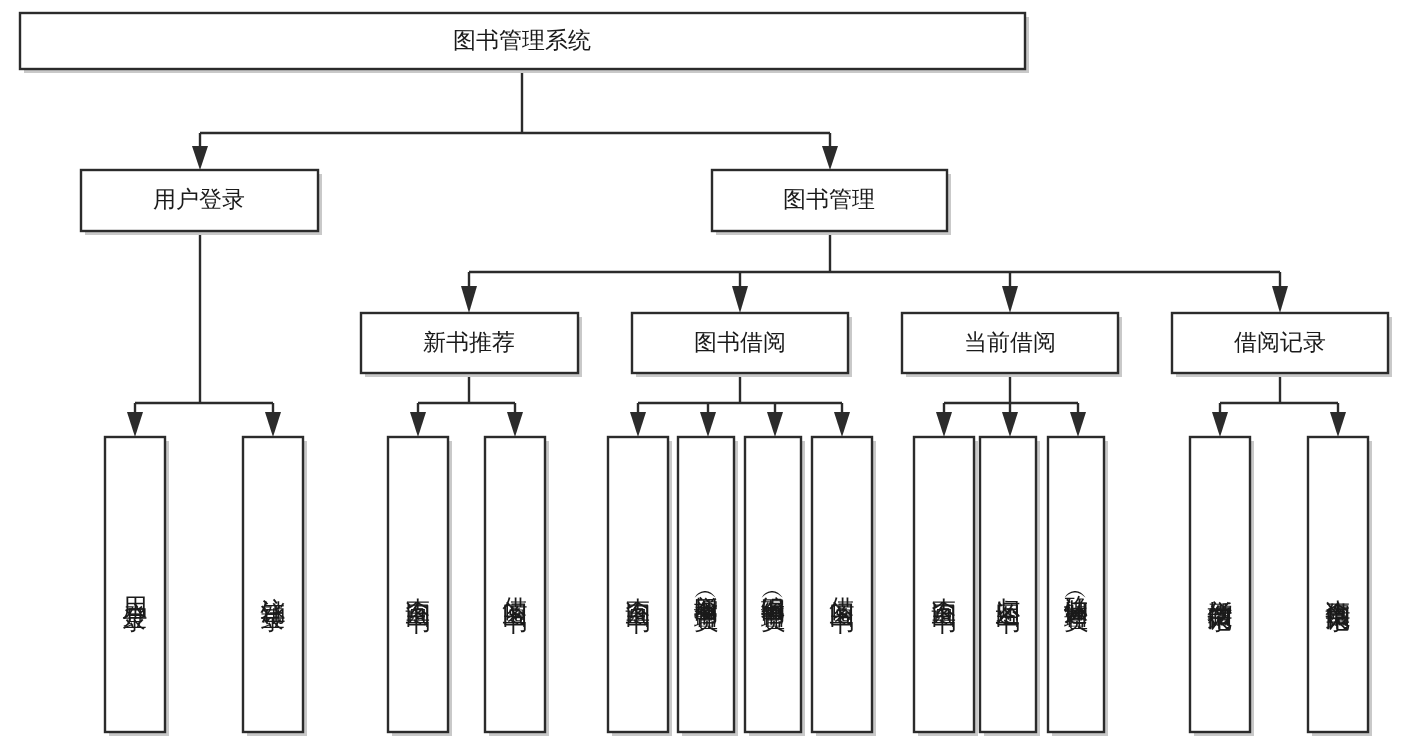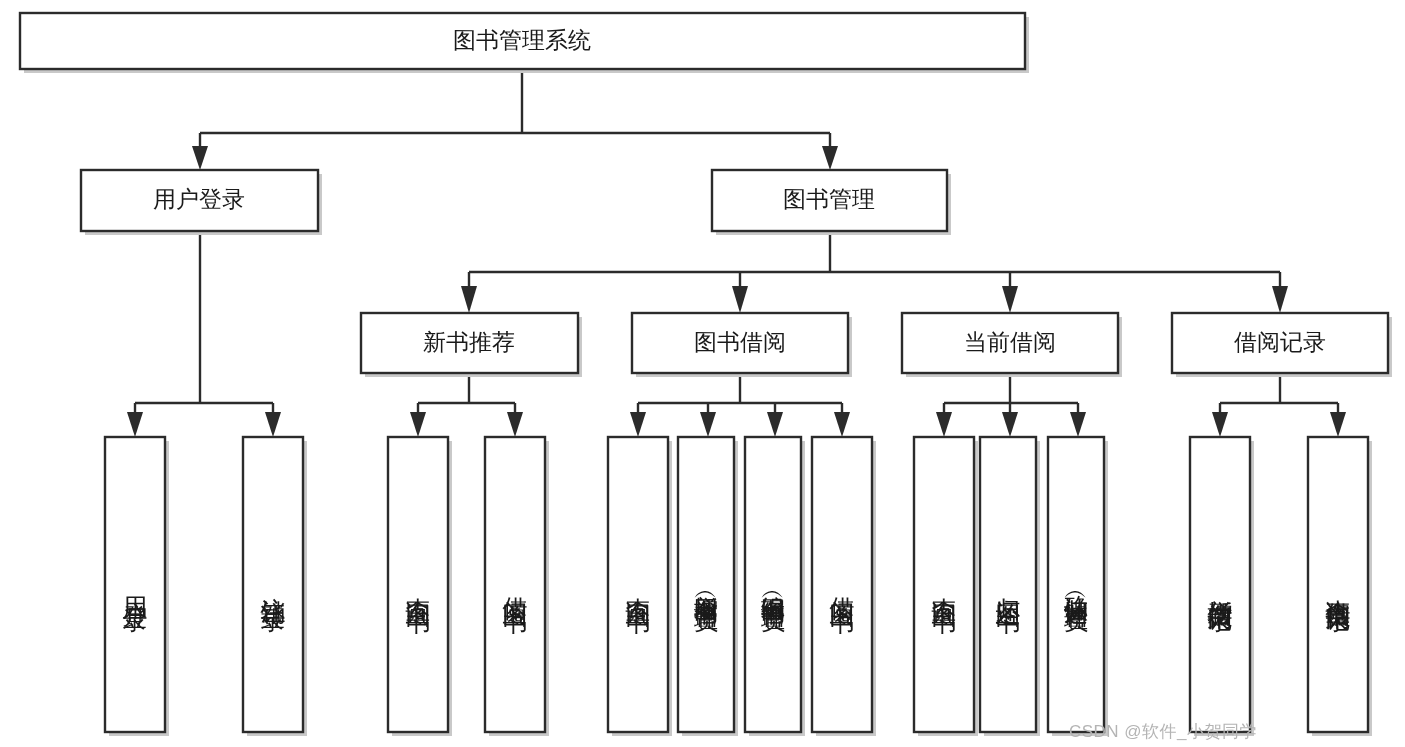--- a/index.html
+++ b/index.html
@@ -228,14 +228,13 @@
   <div class="leaf-label" style="left:745px; top:437px; width:56px; height:295px; font-size:24px; letter-spacing:2px;">编辑图书（管理员）</div>
   <div class="leaf-label" style="left:812px; top:437px; width:60px; height:295px;">借阅图书</div>
 
   <div class="leaf-label" style="left:914px; top:437px; width:60px; height:295px;">查询图书</div>
   <div class="leaf-label" style="left:980px; top:437px; width:56px; height:295px;">归还图书</div>
   <div class="leaf-label" style="left:1048px; top:437px; width:56px; height:295px; font-size:24px; letter-spacing:2px;">确认归还（管理员）</div>
 
   <div class="leaf-label" style="left:1190px; top:437px; width:60px; height:295px; letter-spacing:2px;">新增借阅记录</div>
   <div class="leaf-label" style="left:1308px; top:437px; width:60px; height:295px; letter-spacing:2px;">查询借阅记录</div>
 
-  <div class="watermark">CSDN @软件_小贺同学</div>
 </div>
 
 </body></html>

